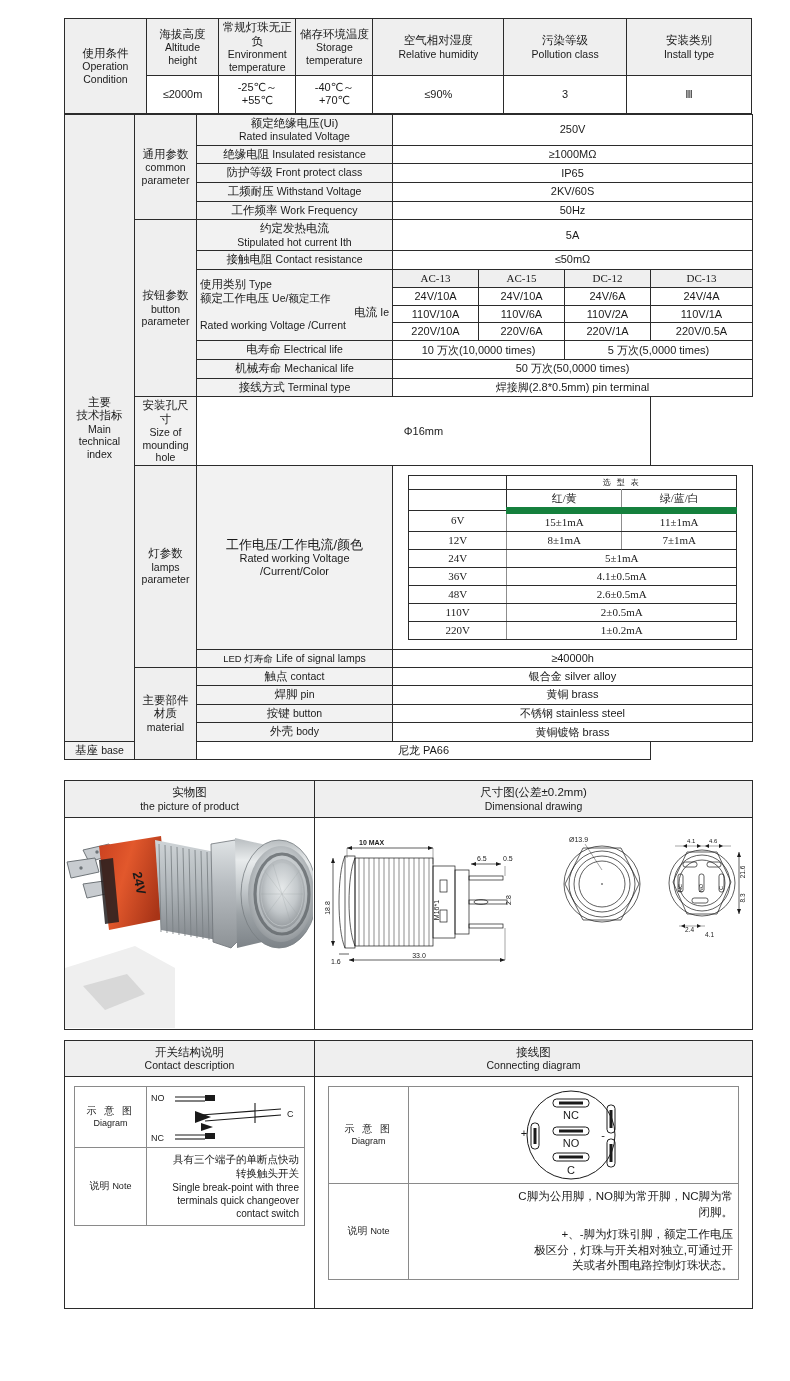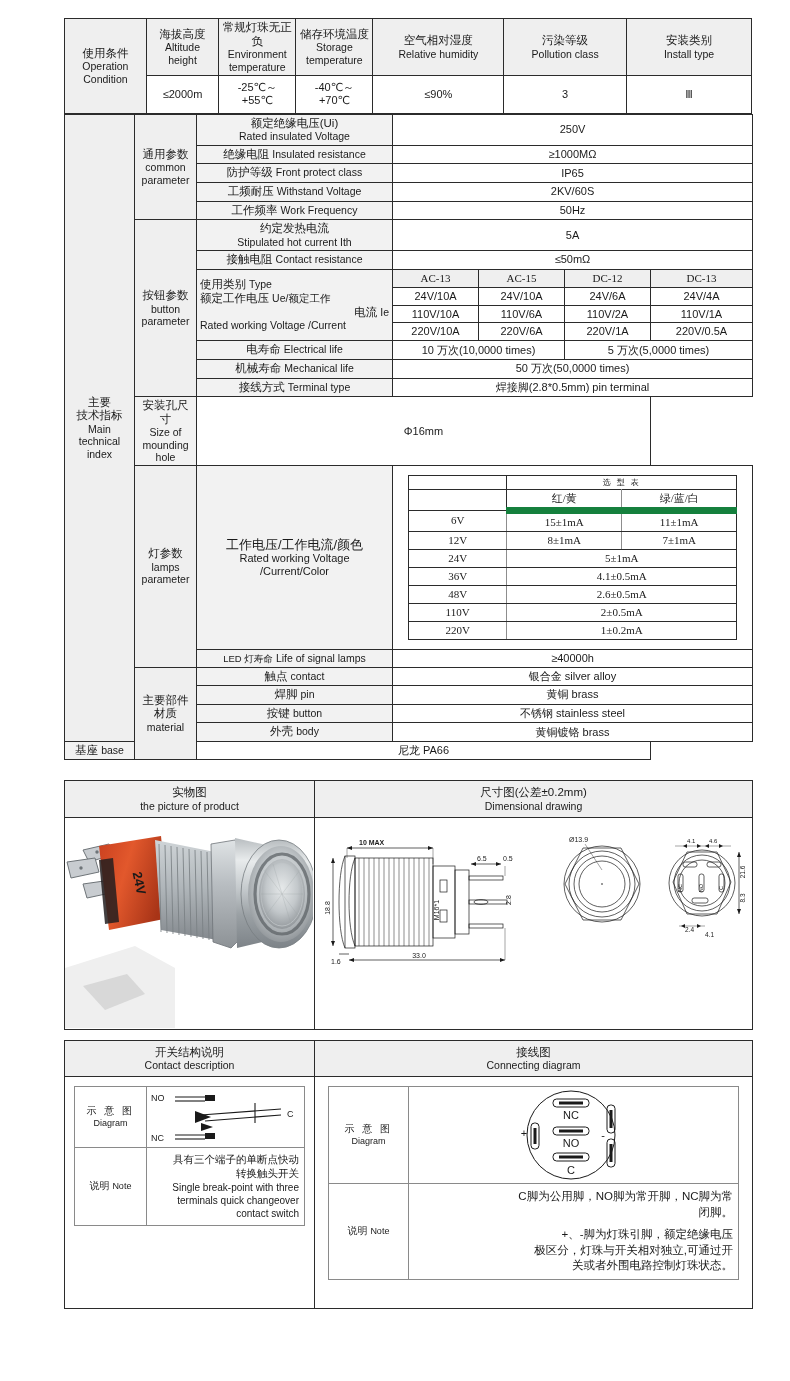--- a/index.html
+++ b/index.html
@@ -796,21 +796,21 @@
               </tr>
               <tr>
                 <td>
                   <span>说明</span>
                   <span style="font-size:9px">Note</span>
                 </td>
                 <td class="notetxt" style="font-size:11.5px;line-height:1.35">
                   <div>C脚为公用脚，NO脚为常开脚，NC脚为常</div>
                   <div>闭脚。</div>
                   <div style="height:7px"></div>
-                  <div>+、-脚为灯珠引脚，额定绝缘电压</div>
+                  <div>+、-脚为灯珠引脚，额定工作电压</div>
                   <div>极区分，灯珠与开关相对独立,可通过开</div>
                   <div>关或者外围电路控制灯珠状态。</div>
                 </td>
               </tr>
             </tbody>
           </table>
         </td>
       </tr>
     </tbody>
   </table>

